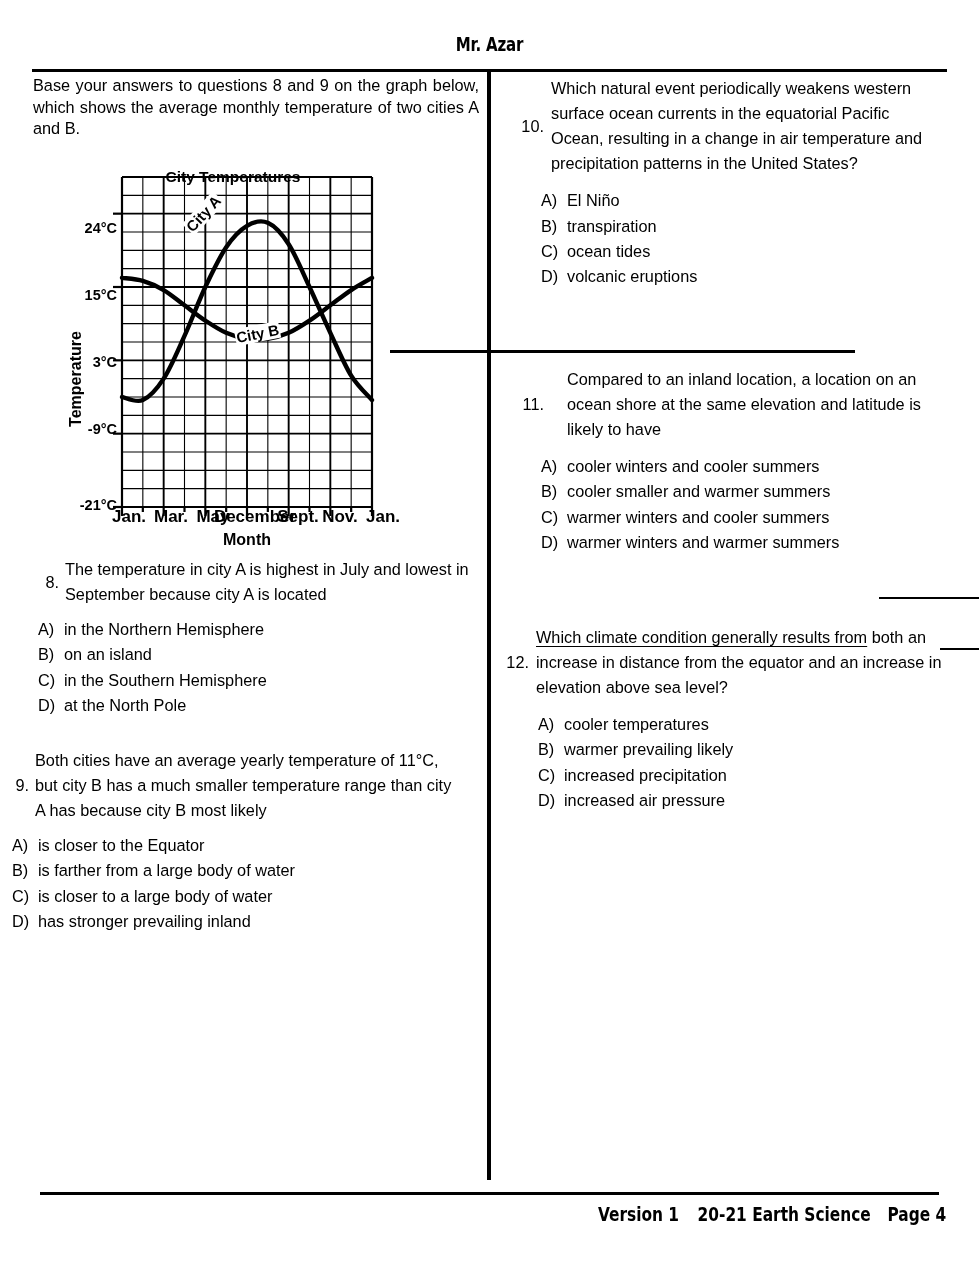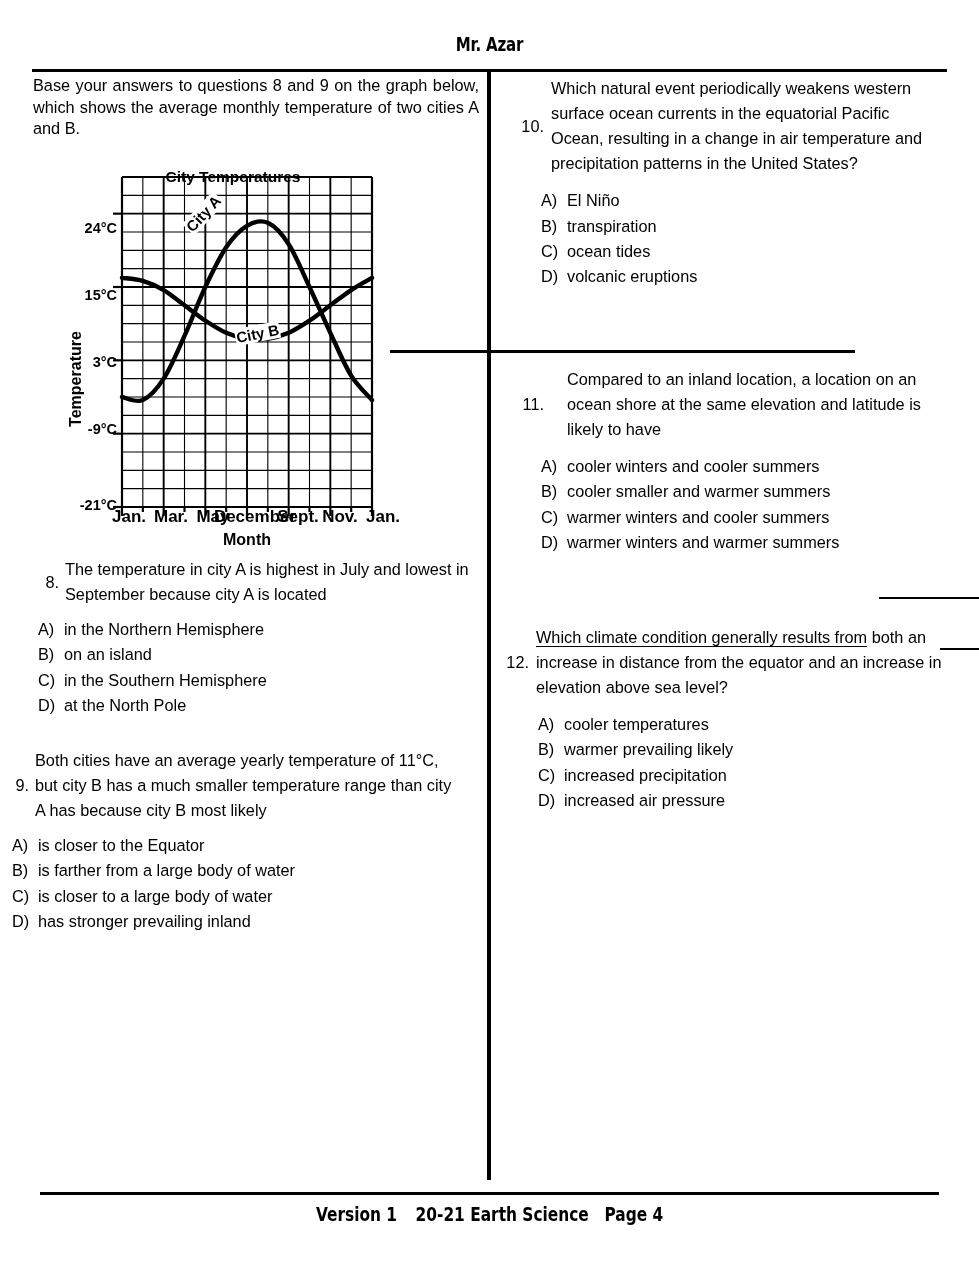--- a/index.html
+++ b/index.html
@@ -139,21 +139,21 @@
     width: 899px;
     height: 3px;
     background: #000;
   }
   .footer {
     position: absolute;
     top: 1203px;
     left: 33px;
     width: 913px;
     display: flex;
-    justify-content: center;
+    justify-content: flex-end;
     align-items: baseline;
     font-size: 19px;
     font-weight: bold;
     font-family: "DejaVu Sans Condensed", "Liberation Sans Narrow", "Liberation Sans", sans-serif;
   }
   .footer span { transform: scaleX(0.9); transform-origin: left center; display:inline-block;}
   .footer .f-center { transform: scaleX(0.9); transform-origin: center center;}
   .footer .f-right { transform: scaleX(0.9); transform-origin: right center;}
 
   

